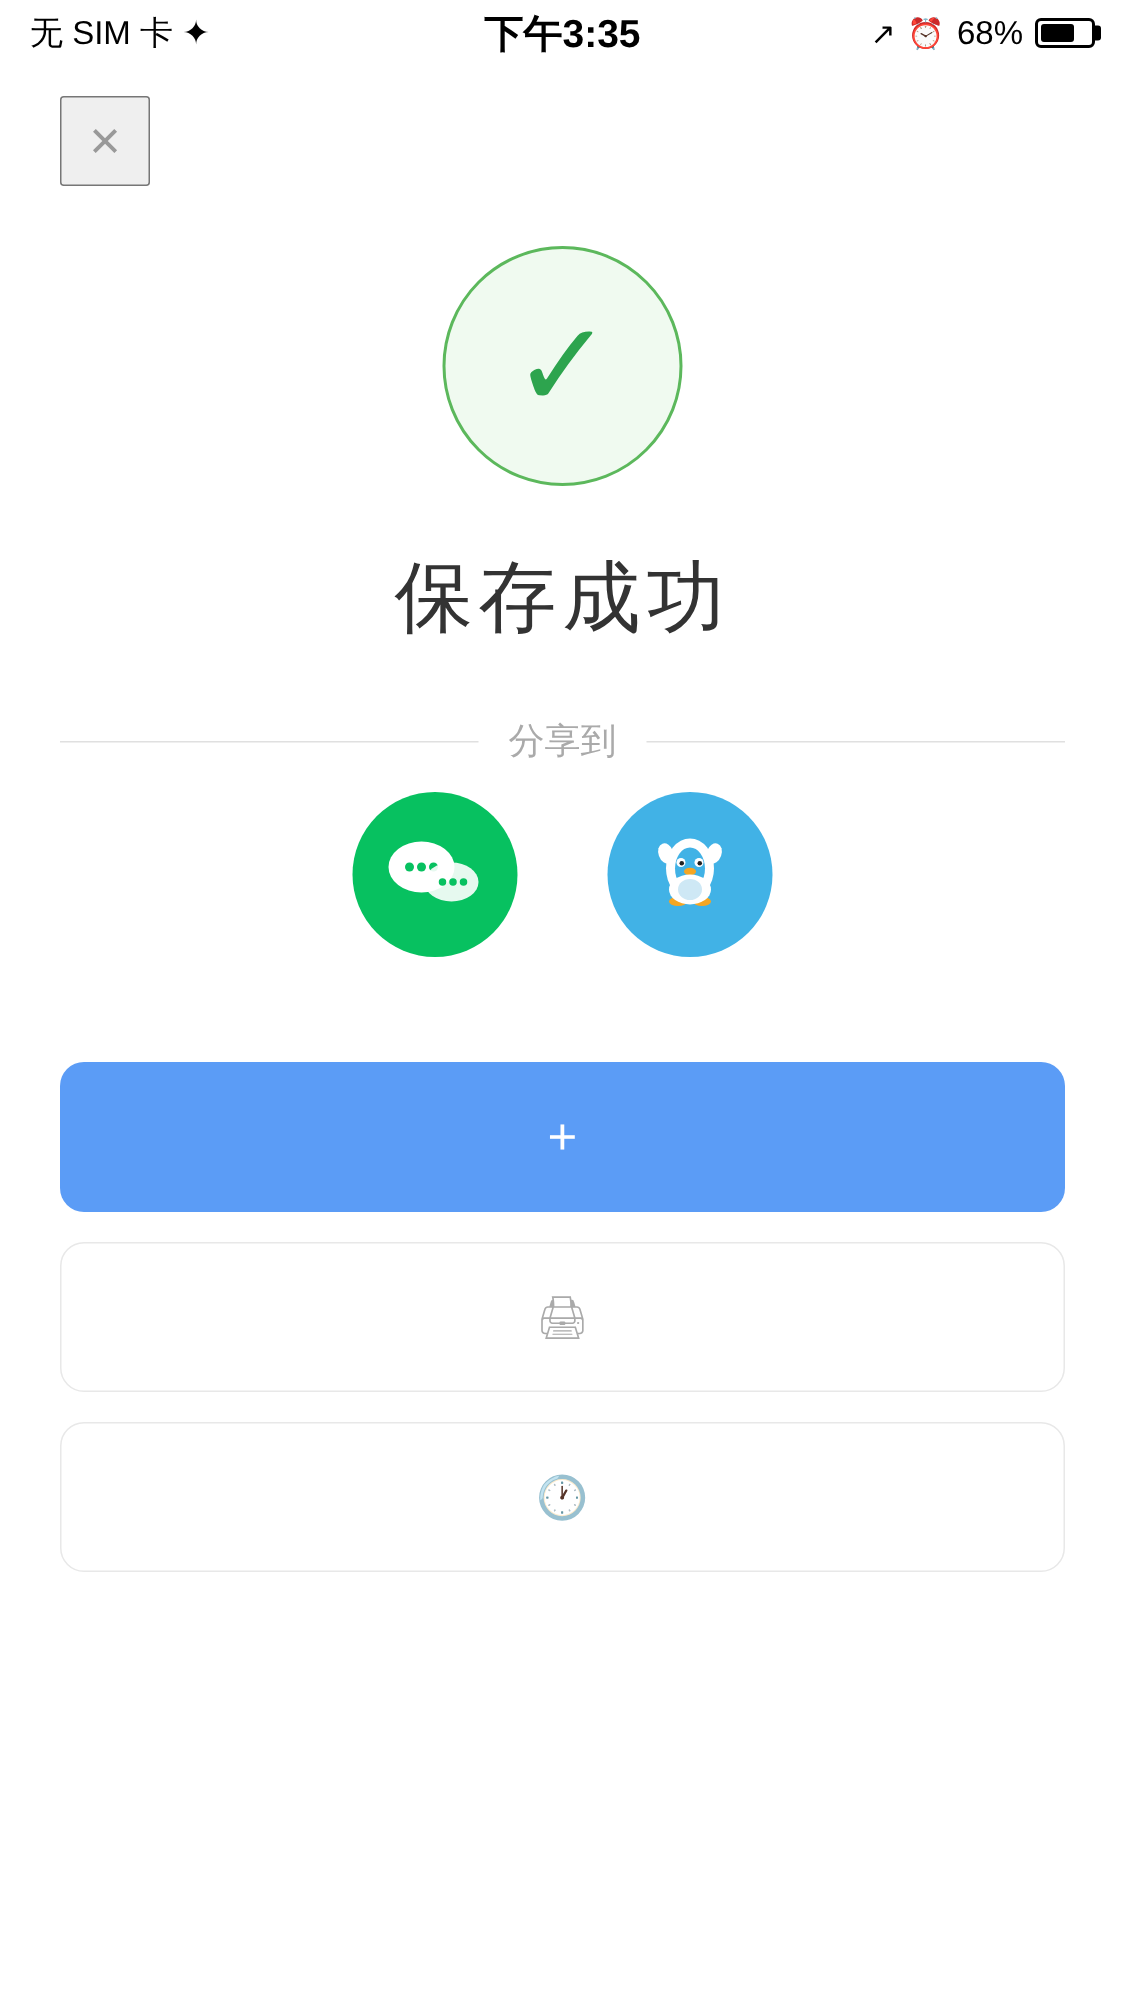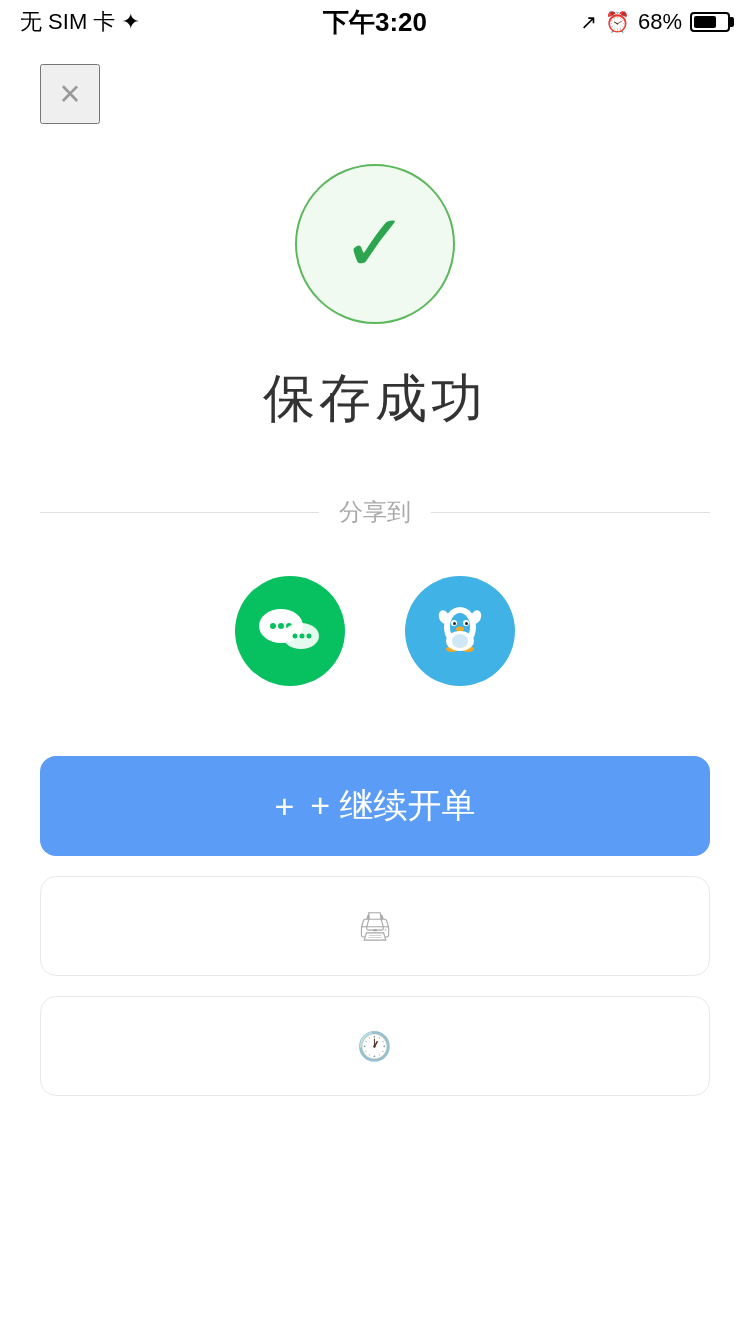--- a/index.html
+++ b/index.html
@@ -119,31 +119,31 @@
       font-size: 80px;
       color: #2da44e;
       line-height: 1;
     }
 
     
     .success-title {
       font-size: 52px;
       font-weight: 500;
       color: #333;
-      margin-bottom: 62px;
+      margin-bottom: 44px;
       letter-spacing: 4px;
     }
 
     
     .divider-section {
       width: 100%;
       display: flex;
       align-items: center;
       gap: 20px;
-      margin-bottom: 48px;
+      margin-bottom: 18px;
     }
     .divider-line {
       flex: 1;
       height: 1px;
       background: #e0e0e0;
     }
     .divider-label {
       font-size: 24px;
       color: #aaa;
       white-space: nowrap;
@@ -220,21 +220,21 @@
       font-weight: 400;
     }
   </style>
 </head>
 <body>
 
 <div class="status-bar">
   <div class="status-left">
     <span style="font-size:22px;">无 SIM 卡 ✦</span>
   </div>
-  <div class="status-center">下午3:20</div>
+  <div class="status-center">下午3:35</div>
   <div class="status-right">
     <span style="font-size:20px;">↗</span>
     <span style="font-size:20px;">⏰</span>
     <span style="font-size:22px;">68%</span>
     <div class="battery-icon">
       <div class="battery-fill"></div>
     </div>
   </div>
 </div>
 
@@ -294,21 +294,20 @@
         <ellipse cx="14" cy="16" rx="5" ry="7" fill="white" transform="rotate(-20 14 16)"></ellipse>
         <ellipse cx="46" cy="16" rx="5" ry="7" fill="white" transform="rotate(20 46 16)"></ellipse>
       </svg>
     </div>
   </div>
 
   <div class="action-buttons">
 
     <button class="btn-primary">
       <span style="font-size:34px; font-weight:300;">+</span>
-      <span style="font-size:34px;">+ 继续开单</span>
     </button>
 
     <button class="btn-secondary">
       <span style="font-size:28px; color:#aaa;">🖨</span>
     </button>
 
     <button class="btn-secondary">
       <span style="font-size:28px; color:#aaa;">🕐</span>
     </button>
 

